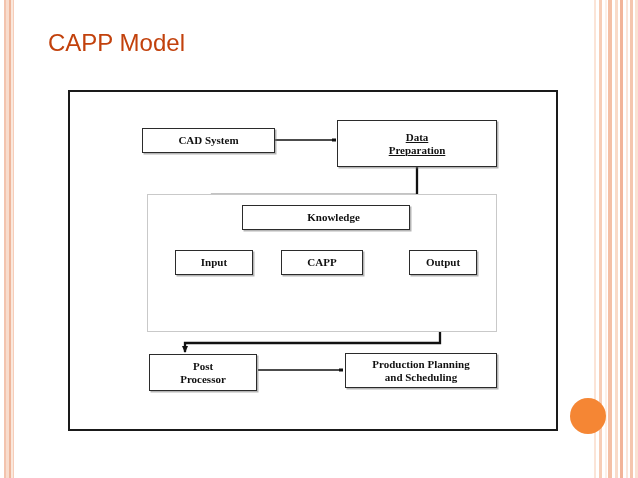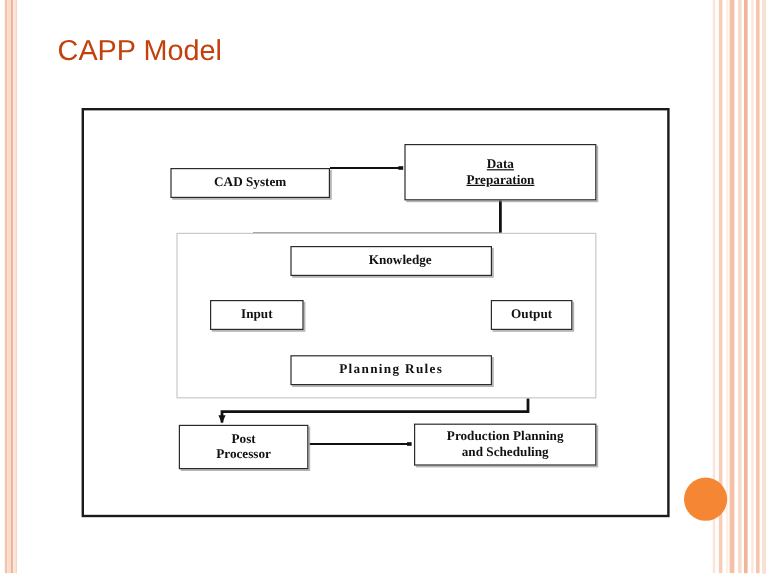--- a/index.html
+++ b/index.html
@@ -160,33 +160,33 @@
 
         <path d="M293,170 L337,170" stroke="#111111" stroke-width="1.8" fill="none" marker-end="url(#arrow)"></path>
 
         <path d="M370,185 L370,251 L115,251 L115,260" stroke="#111111" stroke-width="2.3" fill="none" marker-end="url(#arrow)"></path>
 
         <path d="M188,278 L272,278" stroke="#111111" stroke-width="1.6" fill="none" marker-end="url(#dot)"></path>
       </svg>
 
       <div class="inner-panel" style="left:77px; top:102px; width:350px; height:138px;"></div>
 
-      <div class="node" style="left:72px;  top:36px;  width:133px; height:25px;margin-top:12px;">CAD System</div>
+      <div class="node" style="left:72px;  top:36px;  width:133px; height:25px;">CAD System</div>
 
       <div class="node" style="left:267px; top:28px; width:160px; height:47px;text-decoration:underline;">Data
 Preparation</div>
 
       <div class="node" style="left:172px; top:113px; width:168px; height:25px;padding-left:15px;">Knowledge</div>
 
       <div class="node" style="left:105px; top:158px; width:78px;  height:25px;">Input</div>
 
+      <div class="node" style="left:211px; top:158px; width:82px;  height:25px;">CAPP</div>
 
       <div class="node" style="left:339px; top:158px; width:68px;  height:25px;">Output</div>
 
-      <div class="node spaced" style="left:172px; top:204px; width:168px; height:25px;">Planning Rules</div>
 
       <div class="node" style="left:275px; top:261px; width:152px; height:35px;">Production Planning
 and Scheduling</div>
 
       <div class="node" style="left:79px;  top:262px; width:108px; height:37px;">Post
 Processor</div>
 
     </div>
   </div>
 

